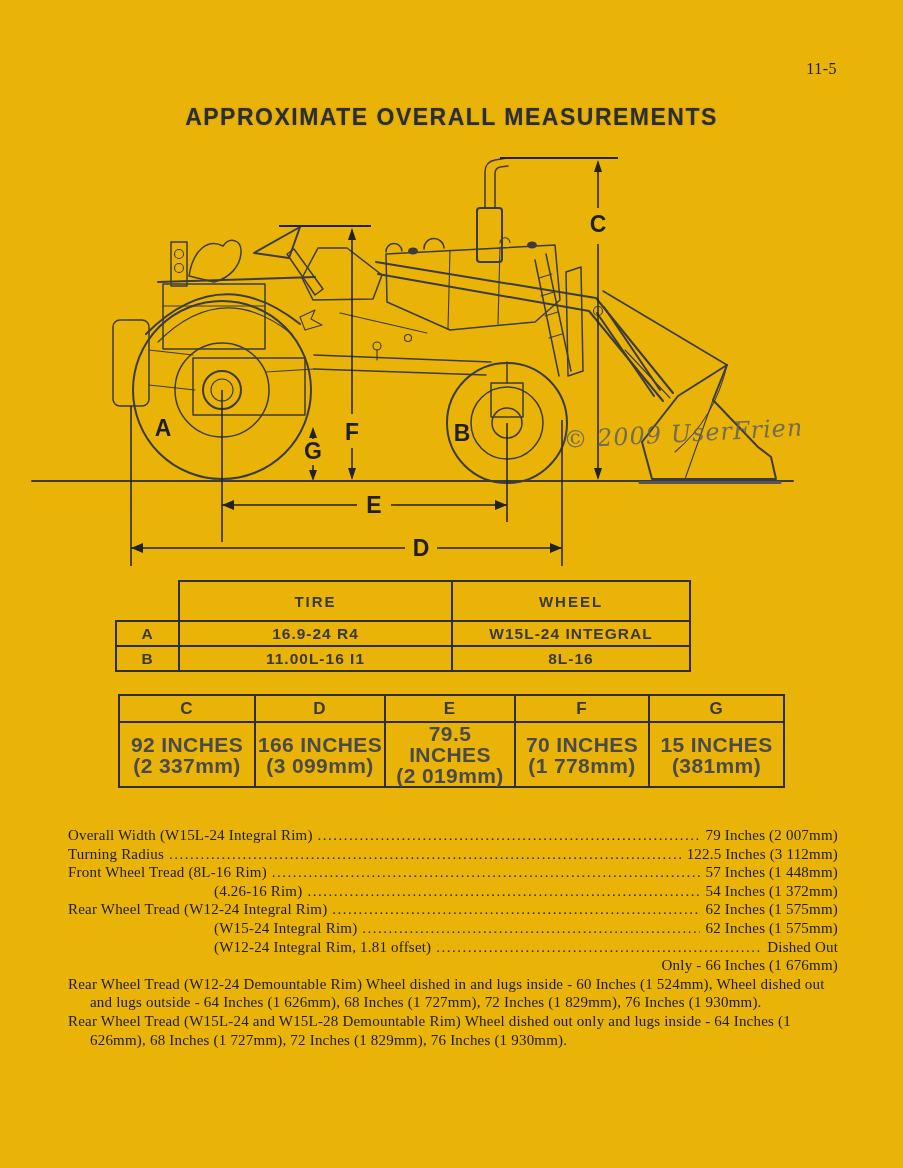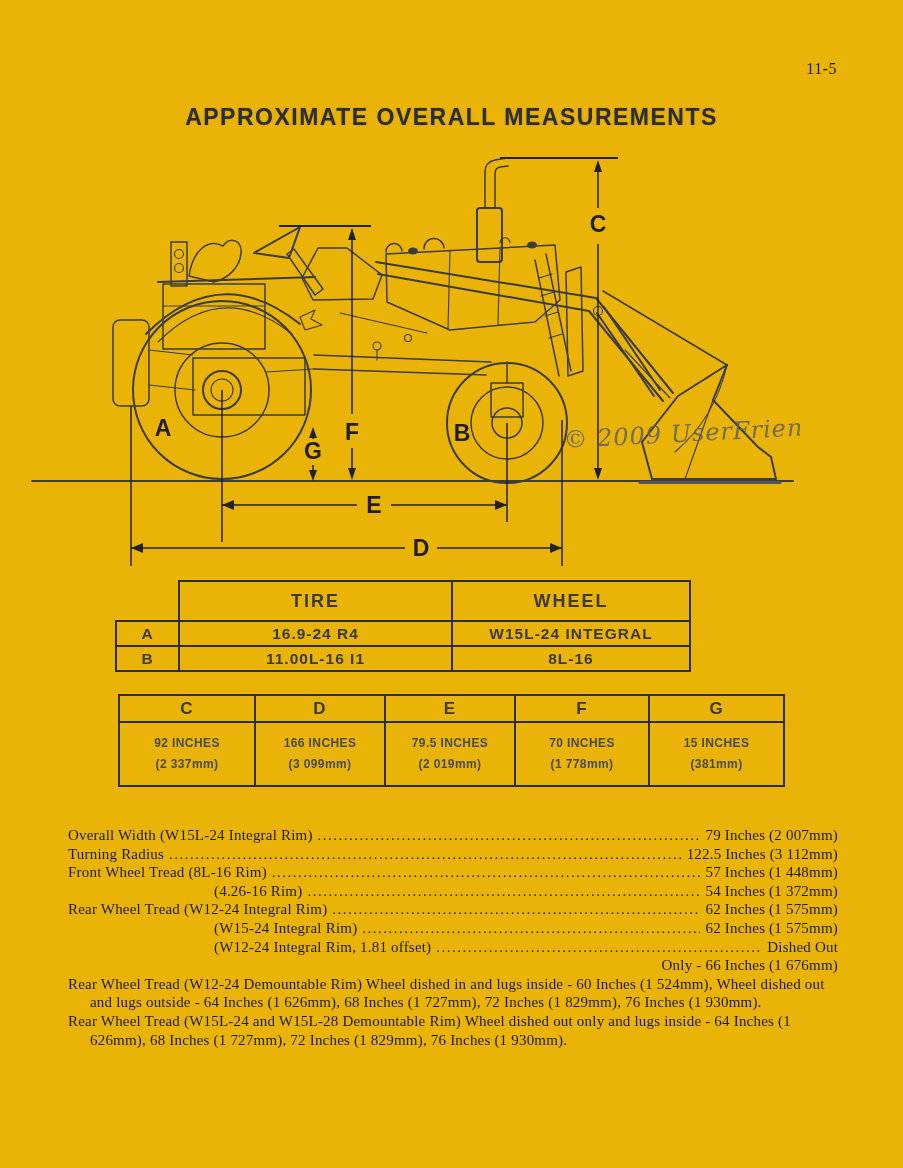--- a/index.html
+++ b/index.html
@@ -26,28 +26,28 @@
   .dim{fill:none;stroke:#222;stroke-width:1.5;}
   .dash{stroke-dasharray:5 4;}
   .arr{fill:#222;stroke:none;}
   .dimtxt{font-family:"Liberation Sans",sans-serif;font-weight:700;font-size:23px;fill:#1f1f1f;text-anchor:middle;}
   .wm{font-family:"DejaVu Serif",serif;font-style:italic;font-size:24px;fill:#5f5f5f;opacity:.85;letter-spacing:1px;}
 
   
   table{border-collapse:collapse;table-layout:fixed;font-family:"Liberation Sans",sans-serif;font-weight:700;color:#3a3a3a;}
   .t1{position:absolute;left:115px;top:580px;}
   .t1 th,.t1 td{border:2.5px solid #2e2e2e;text-align:center;padding:0;}
-  .t1 th{height:38px;font-size:18px;letter-spacing:2px;}
+  .t1 th{height:38px;font-size:15px;letter-spacing:2px;}
   .t1 td{height:23px;font-size:15.5px;letter-spacing:1px;}
   .t1 .c0{width:61px;} .t1 .c1{width:271px;} .t1 .c2{width:236px;}
   .t1 .blank{border:none;}
   .t2{position:absolute;left:118px;top:694px;}
   .t2 th,.t2 td{border:2.5px solid #2e2e2e;text-align:center;padding:0;}
   .t2 th{height:25px;font-size:17px;letter-spacing:1px;}
-  .t2 td{height:62px;font-size:12px;color:#4a4a4a;letter-spacing:.4px;}
+  .t2 td{height:62px;font-size:21px;color:#4a4a4a;letter-spacing:.4px;}
   .t2 .k0{width:134px;}.t2 .k1{width:128px;}.t2 .k2{width:128px;}.t2 .k3{width:132px;}.t2 .k4{width:133px;}
   .t2 td span{display:block;line-height:21px;}
 
   
   .specs{
     position:absolute;left:68px;top:826px;width:770px;
     font-size:15px;line-height:18.6px;color:#1c1c1c;letter-spacing:.2px;
   }
   .spec-line{display:flex;}
   .spec-line .spec-label{white-space:nowrap;text-align:right;}

